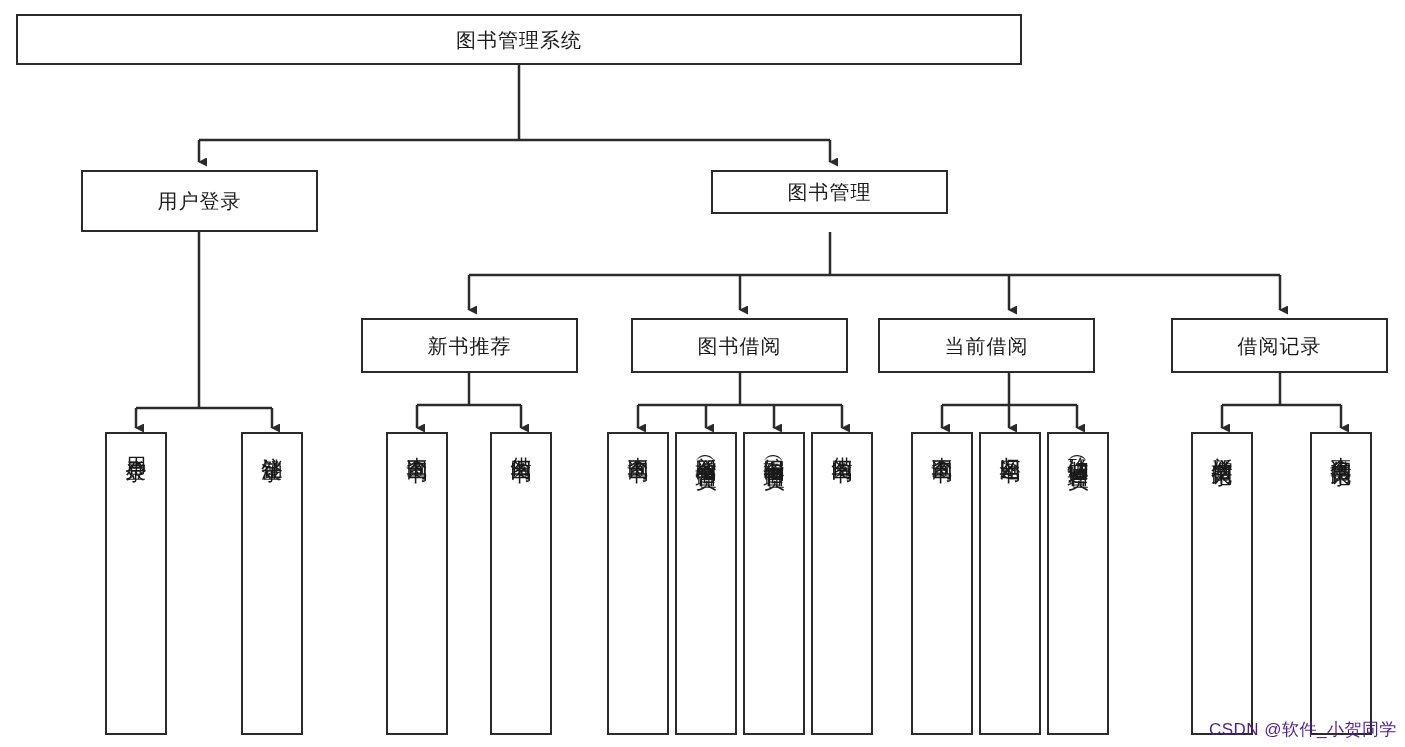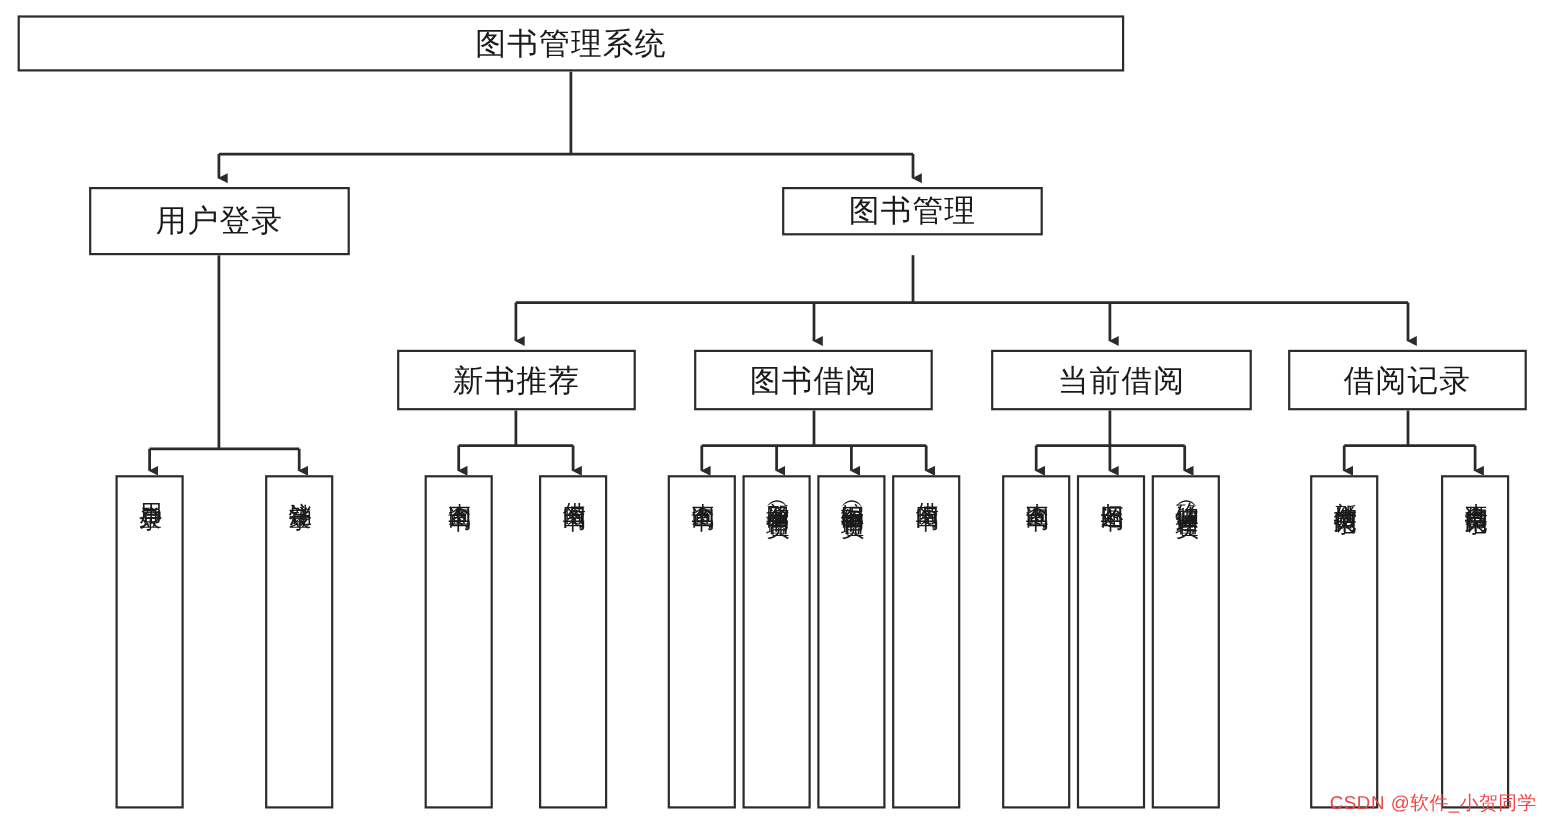--- a/index.html
+++ b/index.html
@@ -33,21 +33,21 @@
     border: 2px solid #2b2b2b;
     display: flex;
     align-items: center;
     justify-content: center;
     color: #1a1a1a;
   }
   .node-h {
     
   }
   .node-h .node-label {
-    font-size: 28px;
+    font-size: 20px;
     line-height: 1.2;
     letter-spacing: 1px;
     white-space: nowrap;
   }
   .node-v {
     align-items: flex-start;
     justify-content: center;
     padding-top: 6px;
   }
   .node-v .node-label {
@@ -56,21 +56,21 @@
     font-size: 21px;
     line-height: 1.34;
     letter-spacing: 2px;
     white-space: nowrap;
   }
   #watermark {
     position: absolute;
     right: 8px;
     bottom: 6px;
     font-size: 17px;
-    color: #ef4444;
+    color: #4c1d95;
     white-space: nowrap;
     letter-spacing: 0.5px;
   }
 </style>
 </head>
 <body>
 
 <div id="diagram-root">
 
   <svg id="edge-layer" viewBox="0 0 1405 747" width="1405" height="747" xmlns="http://www.w3.org/2000/svg">
@@ -133,21 +133,21 @@
   <div class="node node-h" style="left:711px; top:170px; width:237px; height:44px;">
     <span class="node-label">图书管理</span>
   </div>
 
   <div class="node node-h" style="left:631px; top:318px; width:217px; height:55px;">
     <span class="node-label">图书借阅</span>
   </div>
   <div class="node node-h" style="left:361px; top:318px; width:217px; height:55px;">
     <span class="node-label">新书推荐</span>
   </div>
-  <div class="node node-h" style="left:901px; top:318px; width:237px; height:55px;">
+  <div class="node node-h" style="left:878px; top:318px; width:217px; height:55px;">
     <span class="node-label">当前借阅</span>
   </div>
   <div class="node node-h" style="left:1171px; top:318px; width:217px; height:55px;">
     <span class="node-label">借阅记录</span>
   </div>
 
   <div class="node node-v" style="left:105px; top:432px; width:62px; height:303px;">
     <span class="node-label">用户登录</span>
   </div>
   <div class="node node-v" style="left:241px; top:432px; width:62px; height:303px;">

